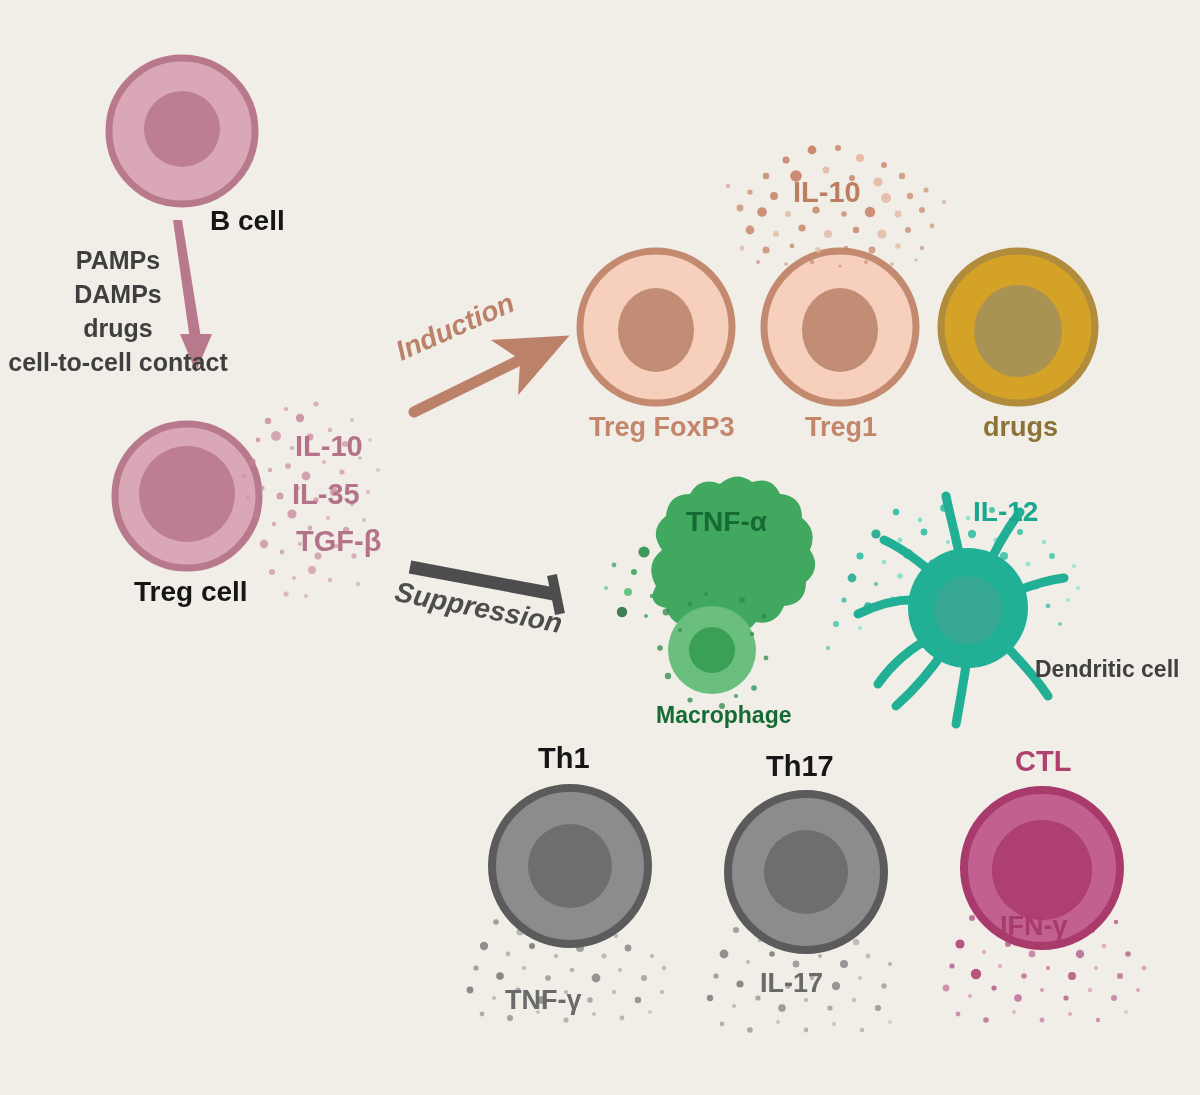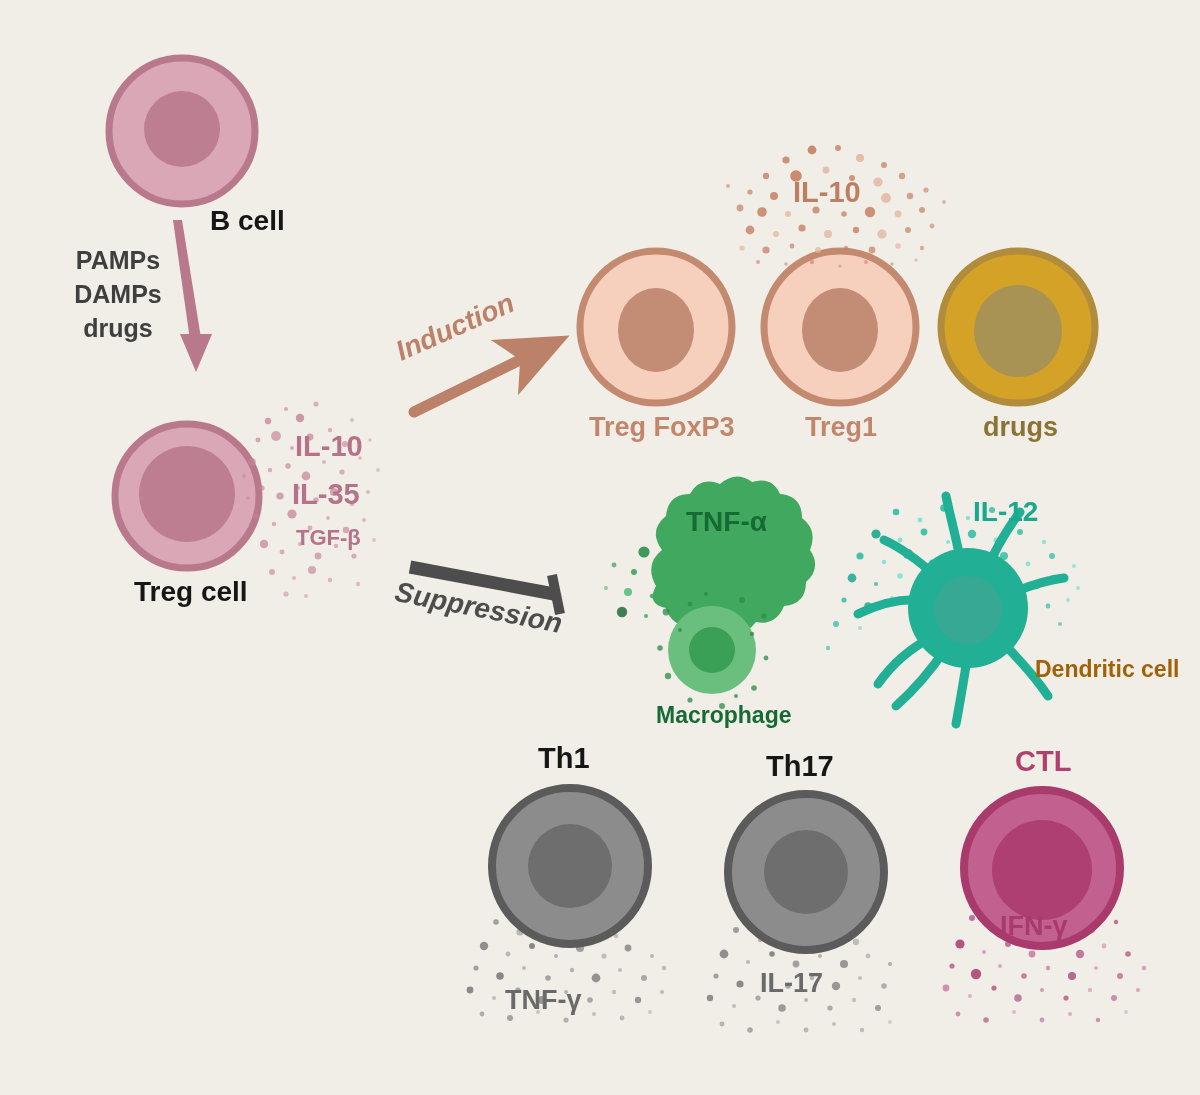--- a/index.html
+++ b/index.html
@@ -433,43 +433,44 @@
       <circle cx="1042" cy="870" r="50" fill="#ad3f72"></circle>
     </g>
   </svg>
 
   <div class="lbl lbl-black" style="left:210px;top:207px;font-size:28px;">B cell</div>
 
   <div style="position:absolute;left:0px;top:248px;width:236px;text-align:center;">
     <div class="lbl lbl-dkgray" style="position:relative;left:0;top:0;width:100%;font-size:25px;margin-bottom:9px;">PAMPs</div>
     <div class="lbl lbl-dkgray" style="position:relative;left:0;top:0;width:100%;font-size:25px;margin-bottom:9px;">DAMPs</div>
     <div class="lbl lbl-dkgray" style="position:relative;left:0;top:0;width:100%;font-size:25px;margin-bottom:9px;">drugs</div>
+    <div class="lbl lbl-dkgray" style="position:relative;left:0;top:0;width:100%;font-size:25px;">cell-to-cell contact</div>
   </div>
 
   <div class="lbl" style="left:295px;top:432px;font-size:29px;color:#b4738a;">IL-10</div>
   <div class="lbl" style="left:292px;top:480px;font-size:29px;color:#b4738a;">IL-35</div>
-  <div class="lbl" style="left:296px;top:527px;font-size:22px;color:#b4738a;">TGF-β</div>
+  <div class="lbl" style="left:296px;top:527px;font-size:29px;color:#b4738a;">TGF-β</div>
 
   <div class="lbl lbl-black" style="left:134px;top:578px;font-size:28px;">Treg cell</div>
 
   <div class="lbl" style="left:392px;top:340px;font-size:28px;font-style:italic;color:#bb8169;transform:rotate(-24deg);transform-origin:left top;">Induction</div>
 
   <div class="lbl" style="left:398px;top:578px;font-size:28px;font-style:italic;color:#4d4d4d;transform:rotate(11deg);transform-origin:left top;">Suppression</div>
 
   <div class="lbl" style="left:793px;top:178px;font-size:29px;color:#bd7f61;">IL-10</div>
 
   <div class="lbl" style="left:589px;top:414px;font-size:27px;color:#c4866b;">Treg FoxP3</div>
   <div class="lbl" style="left:805px;top:414px;font-size:27px;color:#c4866b;">Treg1</div>
   <div class="lbl" style="left:983px;top:414px;font-size:27px;color:#8a7334;">drugs</div>
 
   <div class="lbl" style="left:686px;top:500px;font-size:28px;color:#166b35;margin-top:8px;">TNF-α</div>
   <div class="lbl" style="left:656px;top:704px;font-size:23px;color:#166b35;">Macrophage</div>
 
   <div class="lbl" style="left:973px;top:498px;font-size:28px;color:#1aa88e;">IL-12</div>
-  <div class="lbl" style="left:1035px;top:658px;font-size:23px;color:#a16207;">Dendritic cell</div>
+  <div class="lbl" style="left:1035px;top:658px;font-size:23px;color:#404040;">Dendritic cell</div>
 
   <div class="lbl lbl-black" style="left:538px;top:744px;font-size:29px;">Th1</div>
   <div class="lbl" style="left:505px;top:987px;font-size:27px;color:#6a6a6a;">TNF-γ</div>
 
   <div class="lbl lbl-black" style="left:766px;top:752px;font-size:29px;">Th17</div>
   <div class="lbl" style="left:760px;top:970px;font-size:27px;color:#6a6a6a;">IL-17</div>
 
   <div class="lbl" style="left:1015px;top:747px;font-size:29px;color:#b0416f;">CTL</div>
   <div class="lbl" style="left:1000px;top:913px;font-size:27px;color:#a93a6c;">IFN-γ</div>
 

